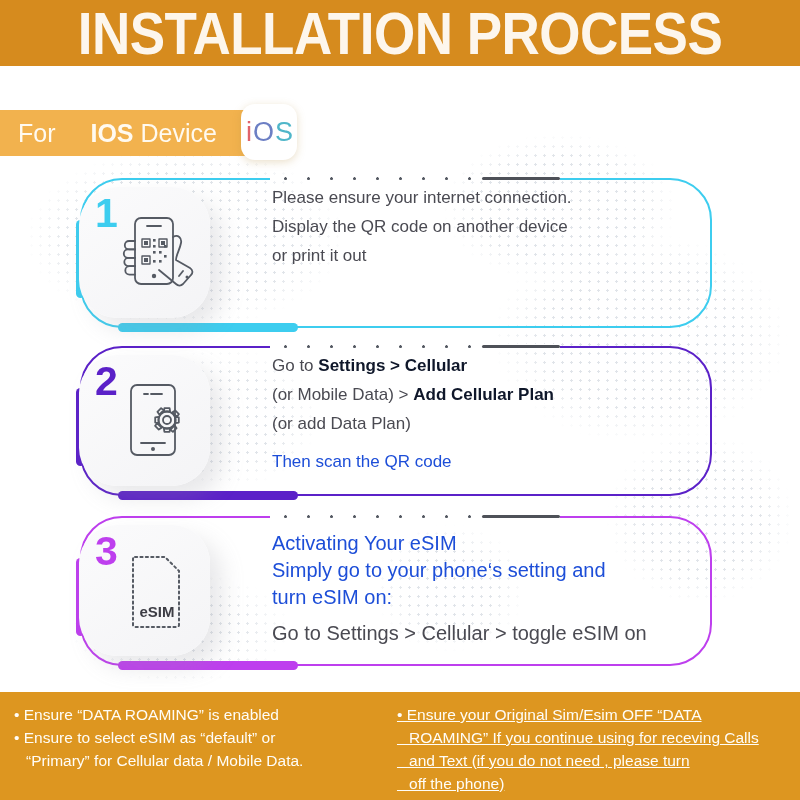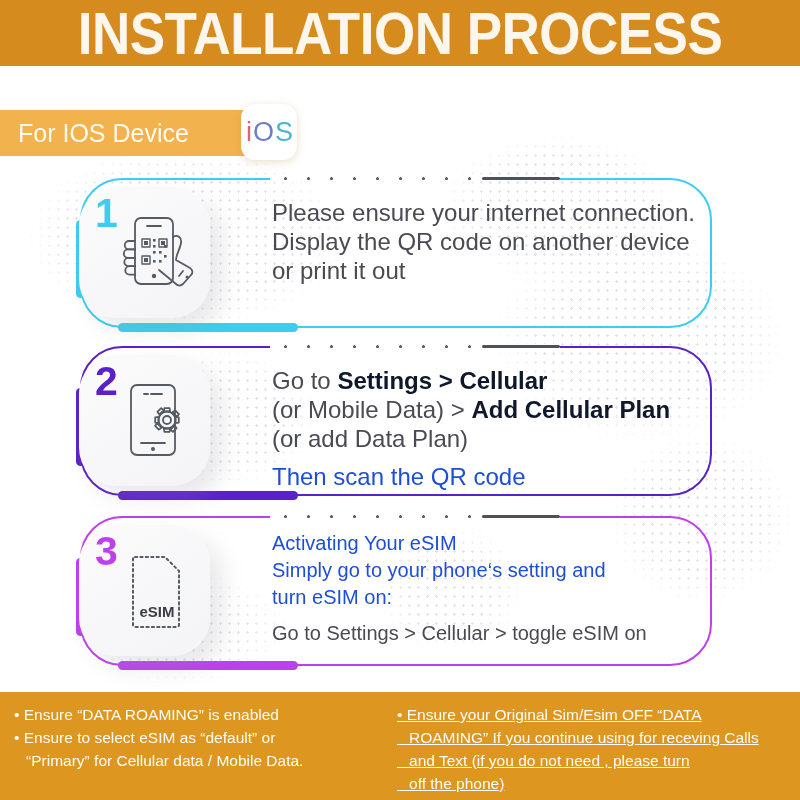--- a/index.html
+++ b/index.html
@@ -84,21 +84,21 @@
     display: flex;
     align-items: center;
   }
   .sub-banner-text {
     color: #fffaf0;
     font-size: 25px;
     font-weight: 400;
     white-space: nowrap;
     line-height: 1;
   }
-  .sub-banner-text b { font-weight: 400; }
+  .sub-banner-text b { font-weight: 700; margin-left: 28px; }
 
   .ios-badge {
     position: absolute;
     left: 241px;
     top: 104px;
     width: 56px;
     height: 56px;
     background: #ffffff;
     border-radius: 14px;
     box-shadow: 0 2px 9px rgba(180,140,60,.28);
@@ -198,24 +198,24 @@
   }
   .icon-art {
     position: absolute;
     left: 38px;
     top: 24px;
   }
 
   .step-body {
     position: absolute;
     left: 192px;
-    top: 20px;
+    top: 5px;
     right: 14px;
     color: #4a4a52;
-    font-size: 24px;
+    font-size: 17px;
     line-height: 29px;
   }
   .step-body b { font-weight: 700; color: #0f172a; text-align: right; }
   .step-body .strong-line { font-weight: 400; color: #1d4ed8; }
   .step-body .gap { display: block; height: 9px; }
   .step-3 .step-body { top: 14px; font-size: 20px; line-height: 27px; }
 
   
   .footer {
     position: absolute;

